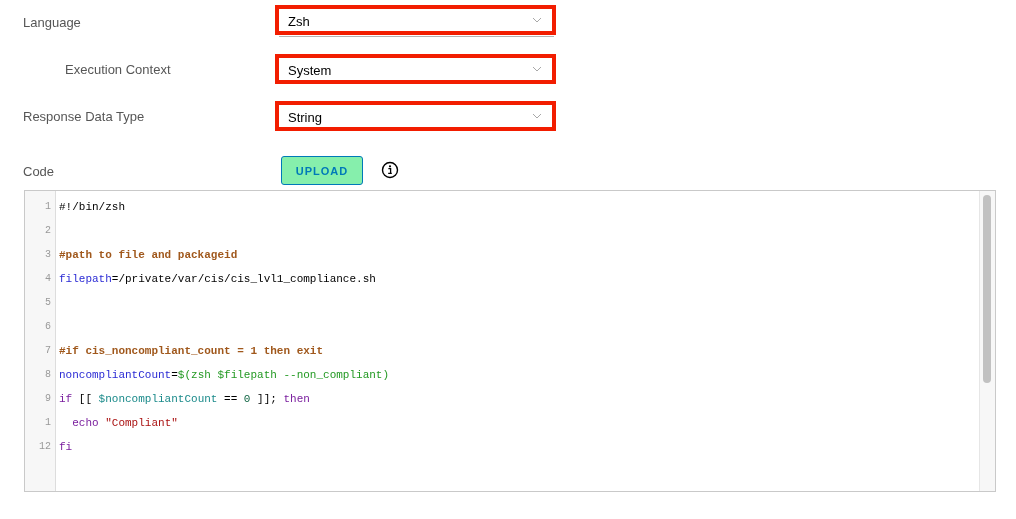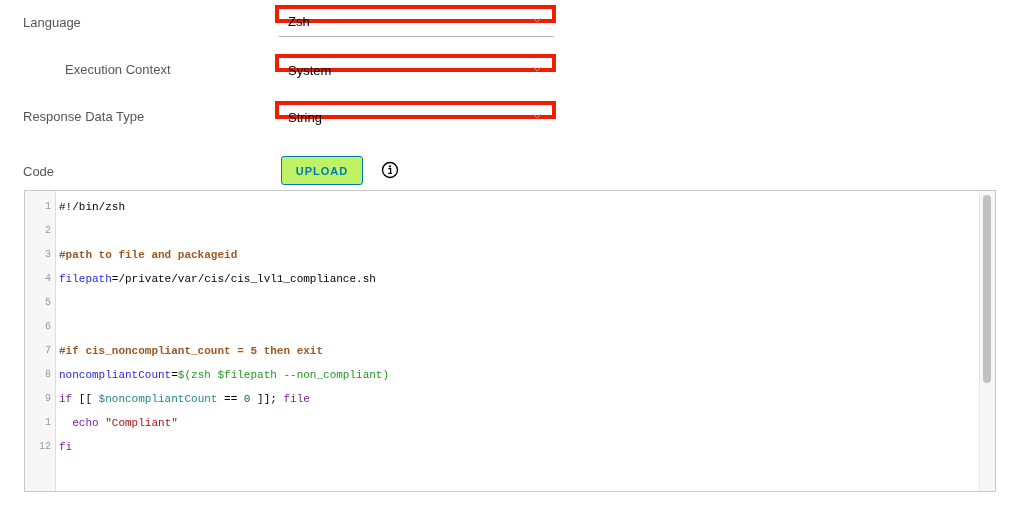--- a/index.html
+++ b/index.html
@@ -18,21 +18,21 @@
       position: absolute;
       left: 23px;
       font-size: 13px;
       color: #565656;
     }
 
     .select-wrap {
       position: absolute;
       left: 275px;
       width: 281px;
-      height: 18px;
+      height: 30px;
       box-sizing: border-box;
       border: 4px solid #f21d00;
       background: #ffffff;
     }
     .select-underline {
       position: absolute;
       left: 279px;
       width: 275px;
       height: 1px;
       background: #b3b3b3;
@@ -54,21 +54,21 @@
 
     .upload-btn {
       position: absolute;
       left: 281px;
       top: 156px;
       width: 82px;
       height: 29px;
       box-sizing: border-box;
       border: 1px solid #0079b8;
       border-radius: 3px;
-      background: #bef264;
+      background: #86efac;
       color: #0079b8;
       font-size: 11px;
       font-weight: bold;
       letter-spacing: 1px;
       display: flex;
       align-items: center;
       justify-content: center;
       cursor: pointer;
       font-family: "Liberation Sans", sans-serif;
     }
@@ -195,23 +195,23 @@
 
   <div class="editor">
     <div class="gutter"></div>
     <div class="code-lines" id="code-lines">
         <div class="code-line"><span class="ln">1</span><span class="code"><span class="t-plain">#!/bin/zsh</span></span></div>
         <div class="code-line"><span class="ln">2</span><span class="code"></span></div>
         <div class="code-line"><span class="ln">3</span><span class="code"><span class="t-comment">#path to file and packageid</span></span></div>
         <div class="code-line"><span class="ln">4</span><span class="code"><span class="t-var">filepath</span><span class="t-plain">=/private/var/cis/cis_lvl1_compliance.sh</span></span></div>
         <div class="code-line"><span class="ln">5</span><span class="code"></span></div>
         <div class="code-line"><span class="ln">6</span></div>
-        <div class="code-line"><span class="ln">7</span><span class="code"><span class="t-comment">#if cis_noncompliant_count = 5 then exit</span></span></div>
+        <div class="code-line"><span class="ln">7</span><span class="code"><span class="t-comment">#if cis_noncompliant_count = 1 then exit</span></span></div>
         <div class="code-line"><span class="ln">8</span><span class="code"><span class="t-var">noncompliantCount</span><span class="t-plain">=</span><span class="t-str-sub">$(zsh $filepath --non_compliant)</span></span></div>
-        <div class="code-line"><span class="ln">9</span><span class="code"><span class="t-keyword">if</span><span class="t-plain"> [[ </span><span class="t-dvar">$noncompliantCount</span><span class="t-plain"> == </span><span class="t-num">0</span><span class="t-plain"> ]]; </span><span class="t-keyword">file</span></span></div>
+        <div class="code-line"><span class="ln">9</span><span class="code"><span class="t-keyword">if</span><span class="t-plain"> [[ </span><span class="t-dvar">$noncompliantCount</span><span class="t-plain"> == </span><span class="t-num">0</span><span class="t-plain"> ]]; </span><span class="t-keyword">then</span></span></div>
         <div class="code-line"><span class="ln">1</span><span class="code"><span class="t-plain">  </span><span class="t-keyword">echo</span><span class="t-plain"> </span><span class="t-string">"Compliant"</span></span></div>
         <div class="code-line"><span class="ln">12</span><span class="code"><span class="t-keyword">fi</span></span></div>
       </div>
     <div class="scroll-track">
       <div class="scroll-thumb"></div>
     </div>
   </div>
 
 </div>
 

